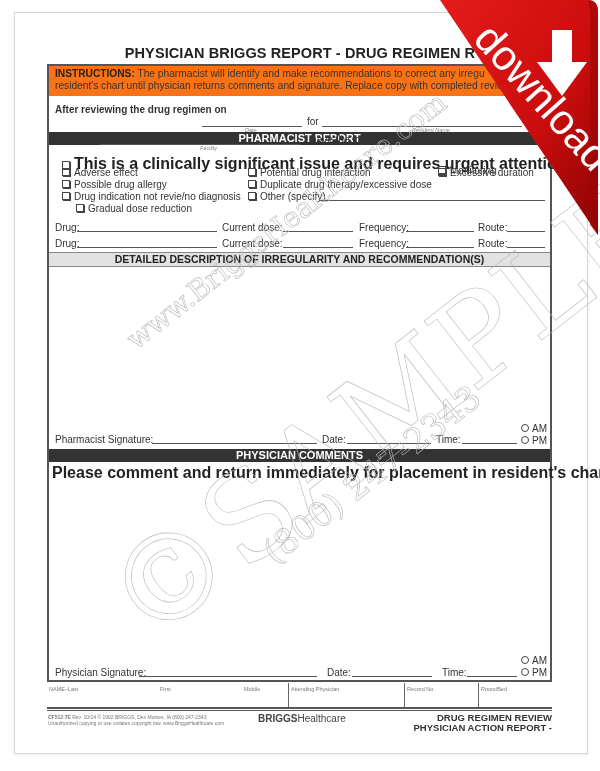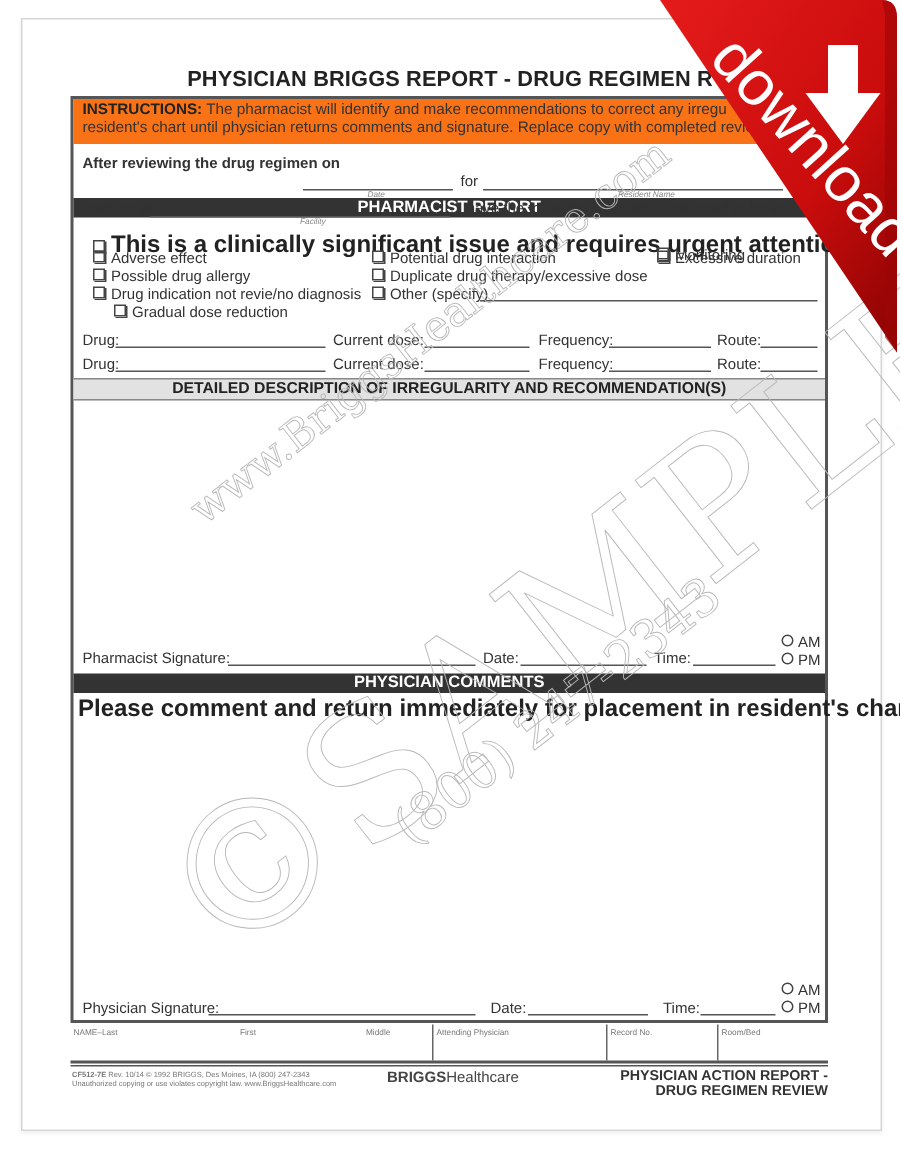--- a/index.html
+++ b/index.html
@@ -122,22 +122,22 @@
 <div class="abs small" style="left:407px; top:686px;">Record No.</div>
 <div class="vline" style="left:478px; top:683px; height:24px;"></div>
 <div class="abs small" style="left:481px; top:686px;">Room/Bed</div>
 <div class="abs" style="left:47px; top:707px; width:505px; border-top:2px solid #555;"></div>
 <div class="abs" style="left:47px; top:710px; width:505px; border-top:1px solid #555;"></div>
 
 <div class="abs small" style="left:48px; top:714px; font-size:5px;"><b>CF512-7E</b> <span>Rev. 10/14  © 1992 BRIGGS, Des Moines, IA  (800) 247-2343</span></div>
 <div class="abs small" style="left:48px; top:720px; font-size:5px;">Unauthorized copying or use violates copyright law.  www.BriggsHealthcare.com</div>
 <div class="abs" style="left:258px; top:713px; font-size:10px; color:#444; white-space:nowrap;"><b>BRIGGS</b><span style="font-weight:normal;">Healthcare</span></div>
 <div class="abs" style="left:360px; top:713px; width:192px; text-align:right; font-weight:bold; font-size:9.5px; line-height:10px; color:#333;">
+  <div>DRUG REGIMEN REVIEW</div>
   <div>PHYSICIAN ACTION REPORT -</div>
-  <div>DRUG REGIMEN REVIEW</div>
 </div>
 
 <div class="wm" style="left:120px; top:330px; font-size:28px; transform:rotate(-38deg); transform-origin:left top;">www.BriggsHealthcare.com</div>
 <div class="wm" style="left:80px; top:560px; font-size:120px; transform:rotate(-38deg); transform-origin:left top;">©SAMPLE</div>
 <div class="wm" style="left:255px; top:540px; font-size:34px; transform:rotate(-38deg); transform-origin:left top;">(800) 247-2343</div>
 
 <svg class="ribbon" viewBox="0 0 600 771">
   <defs>
     <linearGradient id="rg" x1="0" y1="0" x2="1" y2="1">
       <stop offset="0" stop-color="#e51b1b"></stop>

